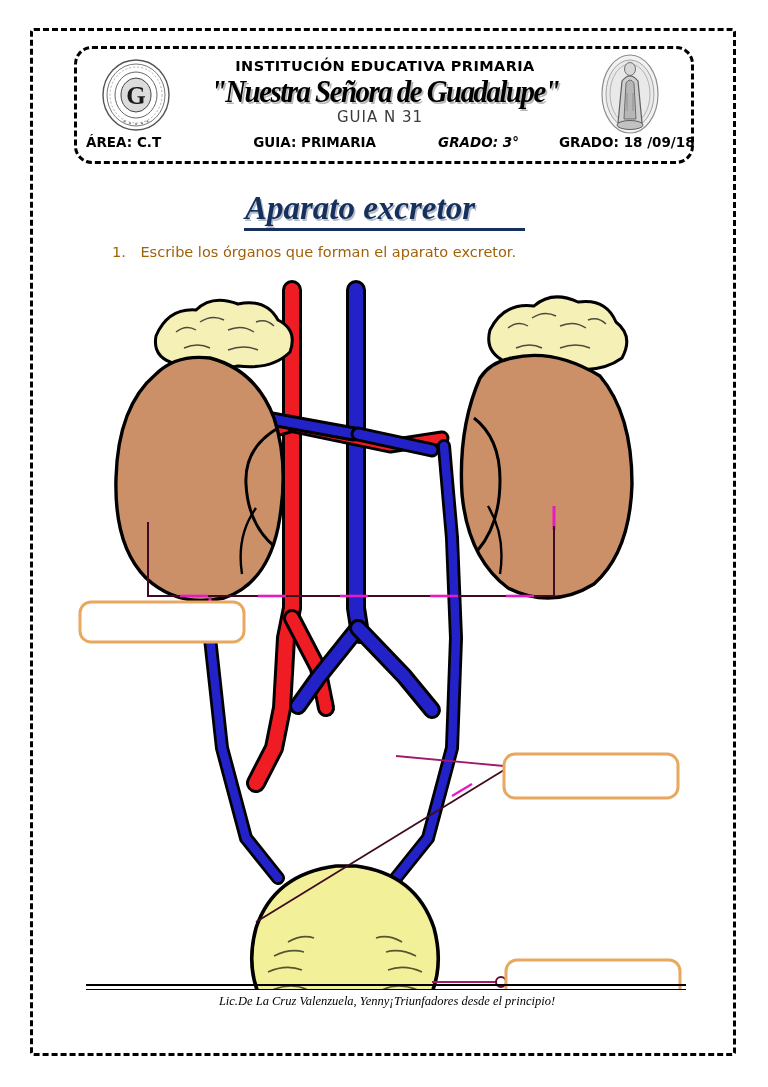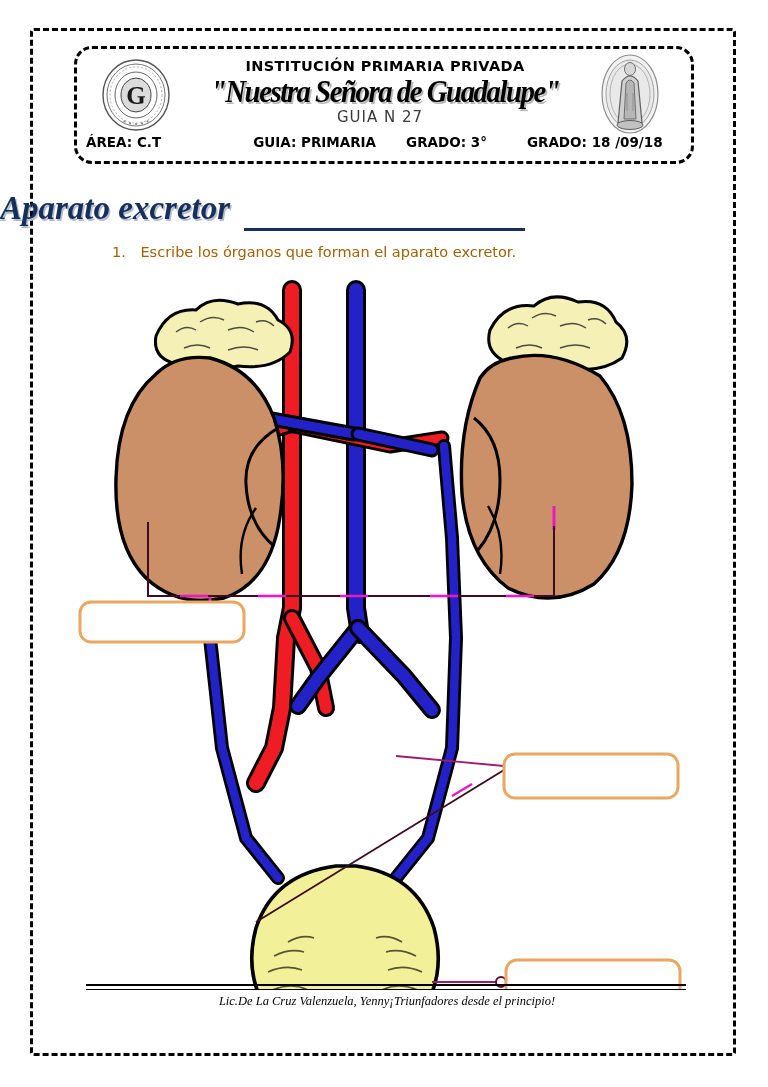--- a/index.html
+++ b/index.html
@@ -105,29 +105,30 @@
     display: flex;
     align-items: flex-start;
     font-family: "DejaVu Sans", sans-serif;
     font-size: 13.5px;
     font-weight: bold;
     color: #000;
     white-space: nowrap;
   }
   #header-meta .m-area  { margin-left: 4px; }
   #header-meta .m-nivel { margin-left: 92px; }
-  #header-meta .m-grado { margin-left: 30px; }
+  #header-meta .m-grado { margin-left: 62px; font-style: italic; }
   #header-meta .m-fecha { margin-left: 40px; }
 
   
   #worksheet-title {
     position: absolute;
     left: 0;
     top: 190px;
     width: 720px;
+    text-align: center;
     font-family: "Liberation Serif", serif;
     font-size: 33px;
     font-style: italic;
     font-weight: bold;
     color: #16305e;
     text-shadow: 1.5px 1.5px 0 #b5bccb;
   }
   #title-rule {
     position: absolute;
     left: 244px;
@@ -228,23 +229,23 @@
     <path d="M22 70 L26 28 Q34 18 42 28 L46 70 Z" fill="#cfcfcf" stroke="#5f5f5f" stroke-width="1.2"></path>
     <path d="M28 66 L30 30 Q34 24 38 30 L40 66 Z" fill="#b6b6b6" stroke="#646464" stroke-width="0.9"></path>
     <ellipse cx="34" cy="72" rx="13" ry="4.5" fill="#c2c2c2" stroke="#5f5f5f" stroke-width="1"></ellipse>
     <g stroke="#7a7a7a" stroke-width="0.6">
       <line x1="31" y1="40" x2="31" y2="58"></line>
       <line x1="37" y1="40" x2="37" y2="58"></line>
     </g>
   </svg>
 </div>
 
-<div class="hdr-inst">INSTITUCIÓN PRIMARIA PRIVADA</div>
+<div class="hdr-inst">INSTITUCIÓN EDUCATIVA PRIMARIA</div>
 <div class="hdr-school">"Nuestra Señora de Guadalupe"</div>
-<div class="hdr-guia">GUIA N 27</div>
+<div class="hdr-guia">GUIA N 31</div>
 
 <div id="header-meta">
   <span class="m-area">
     <span>ÁREA:</span>
     <span>C.T</span>
   </span>
   <span class="m-nivel">
     <span>GUIA:</span>
     <span>PRIMARIA</span>
   </span>

